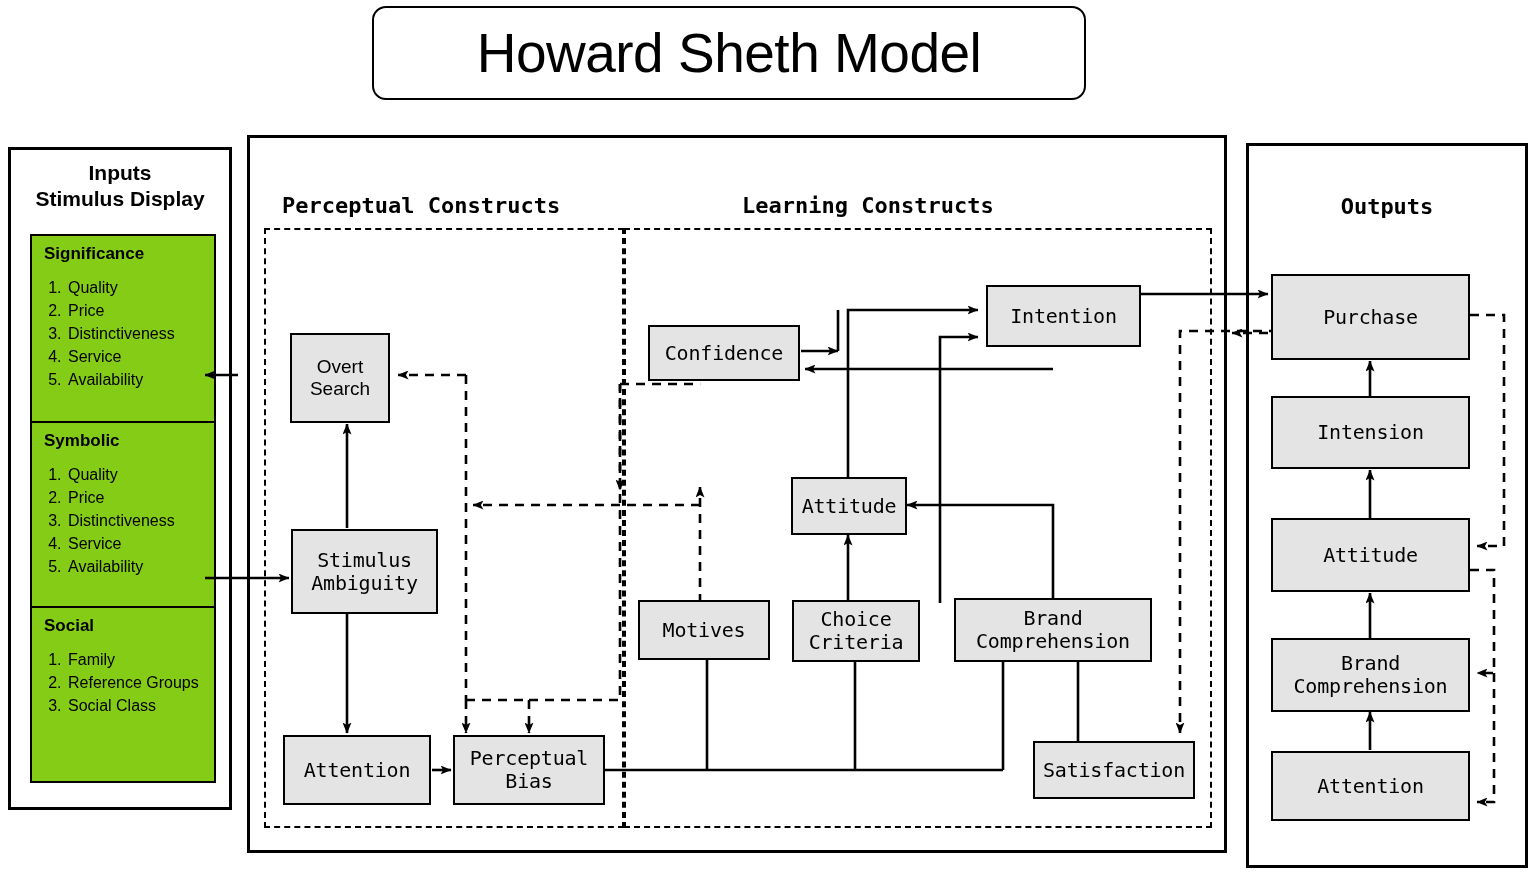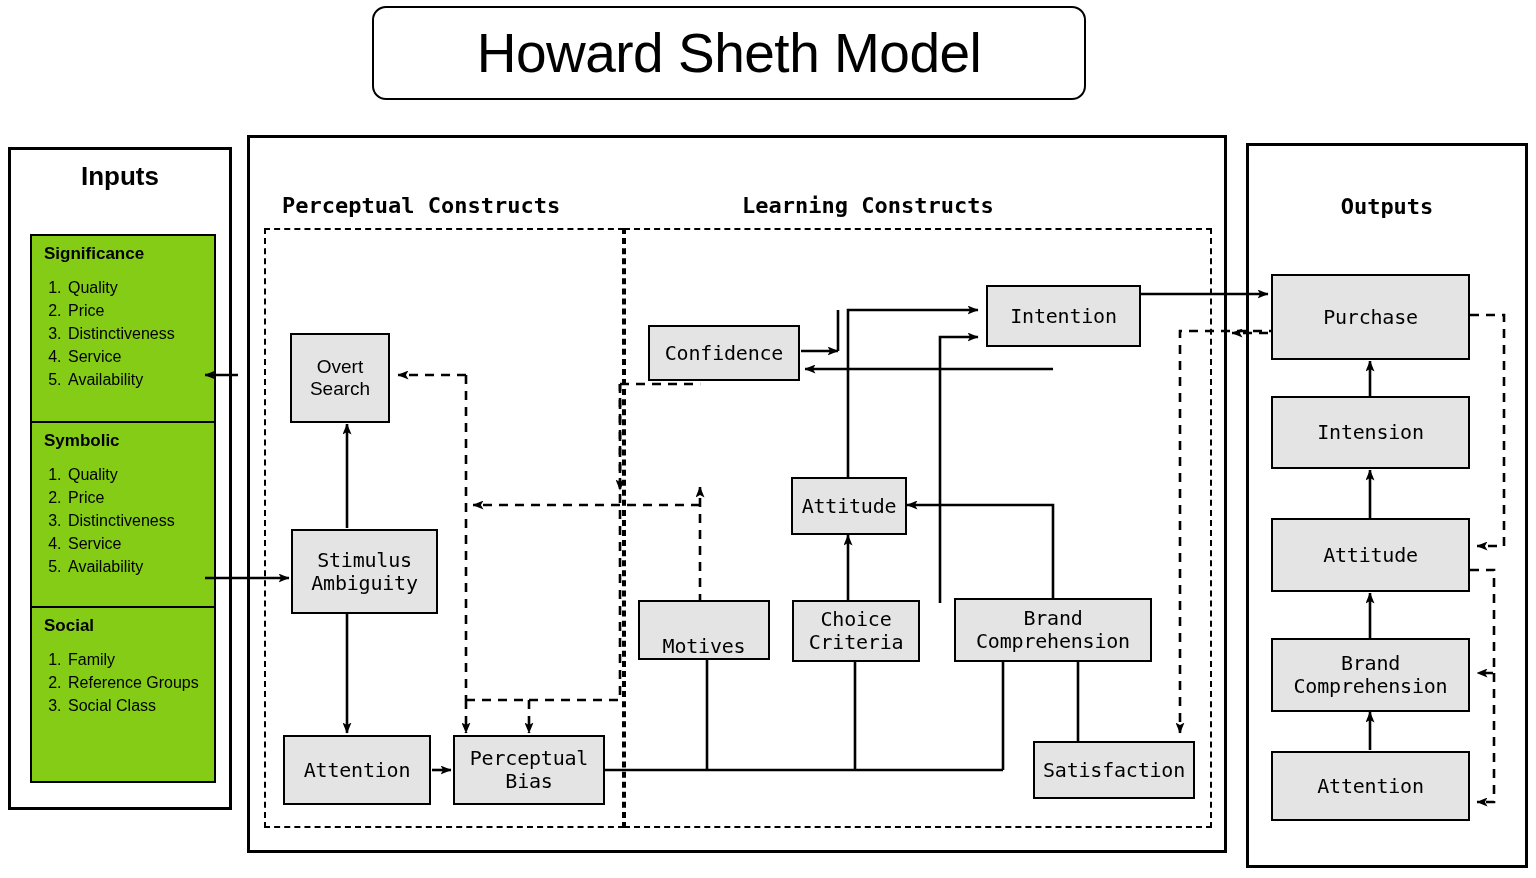--- a/index.html
+++ b/index.html
@@ -15,21 +15,21 @@
   .node.sans{font-family:"Liberation Sans",sans-serif;font-size:19px;letter-spacing:0;}
 
   .title-box{position:absolute;left:372px;top:6px;width:710px;height:90px;
              border:2px solid #000;border-radius:14px;background:#fff;
              display:flex;align-items:center;justify-content:center;}
   .title-box span{font-family:"Liberation Sans",sans-serif;font-size:55px;letter-spacing:-0.5px;}
 
   .inputs-outer{position:absolute;left:8px;top:147px;width:224px;height:663px;
                 border:3px solid #000;background:#fff;box-sizing:border-box;}
   .inputs-head{position:absolute;left:0;top:10px;width:100%;text-align:center;
-               font-weight:bold;font-size:26px;line-height:1.25;}
+               font-weight:bold;font-size:21px;line-height:1.25;}
   .inputs-list{position:absolute;left:19px;top:84px;width:186px;height:549px;
                border:2px solid #000;box-sizing:border-box;background:#84cc16;}
   .ilist-sec{box-sizing:border-box;padding:8px 0 10px 12px;}
   .ilist-sec+.ilist-sec{border-top:2px solid #000;}
   .ilist-sec h4{margin:0 0 12px 0;font-size:17px;font-weight:bold;}
   .ilist-sec ol{margin:0;padding:0 0 0 22px;font-size:16px;line-height:1.44;}
   .ilist-sec ol li{padding-left:2px;}
 
   .mid-outer{position:absolute;left:247px;top:135px;width:980px;height:718px;
              border:3px solid #000;background:#fff;box-sizing:border-box;}
@@ -48,20 +48,21 @@
 
 <div id="canvas">
 
   <div class="title-box">
     <span>Howard Sheth Model</span>
   </div>
 
   <div class="inputs-outer">
     <div class="inputs-head">
       <div>Inputs</div>
+      <div>Stimulus Display</div>
     </div>
     <div class="inputs-list">
 
       <div class="ilist-sec" style="height:185px">
         <h4>Significance</h4>
         <ol>
           <li>Quality</li>
           <li>Price</li>
           <li>Distinctiveness</li>
           <li>Service</li>
@@ -216,21 +217,21 @@
 
   <div class="node" style="left:986px;top:285px;width:155px;height:62px;">
     <span>Intention</span>
   </div>
   <div class="node" style="left:648px;top:325px;width:152px;height:56px;">
     <span>Confidence</span>
   </div>
   <div class="node" style="left:791px;top:477px;width:116px;height:58px;">
     <span>Attitude</span>
   </div>
-  <div class="node" style="left:638px;top:600px;width:132px;height:60px;align-items:flex-end;">
+  <div class="node" style="left:638px;top:600px;width:132px;height:60px;">
     <span>Motives</span>
   </div>
   <div class="node" style="left:792px;top:600px;width:128px;height:62px;">
     <span>Choice<br>Criteria</span>
   </div>
   <div class="node" style="left:954px;top:598px;width:198px;height:64px;">
     <span>Brand<br>Comprehension</span>
   </div>
   <div class="node" style="left:1033px;top:741px;width:162px;height:58px;">
     <span>Satisfaction</span>

